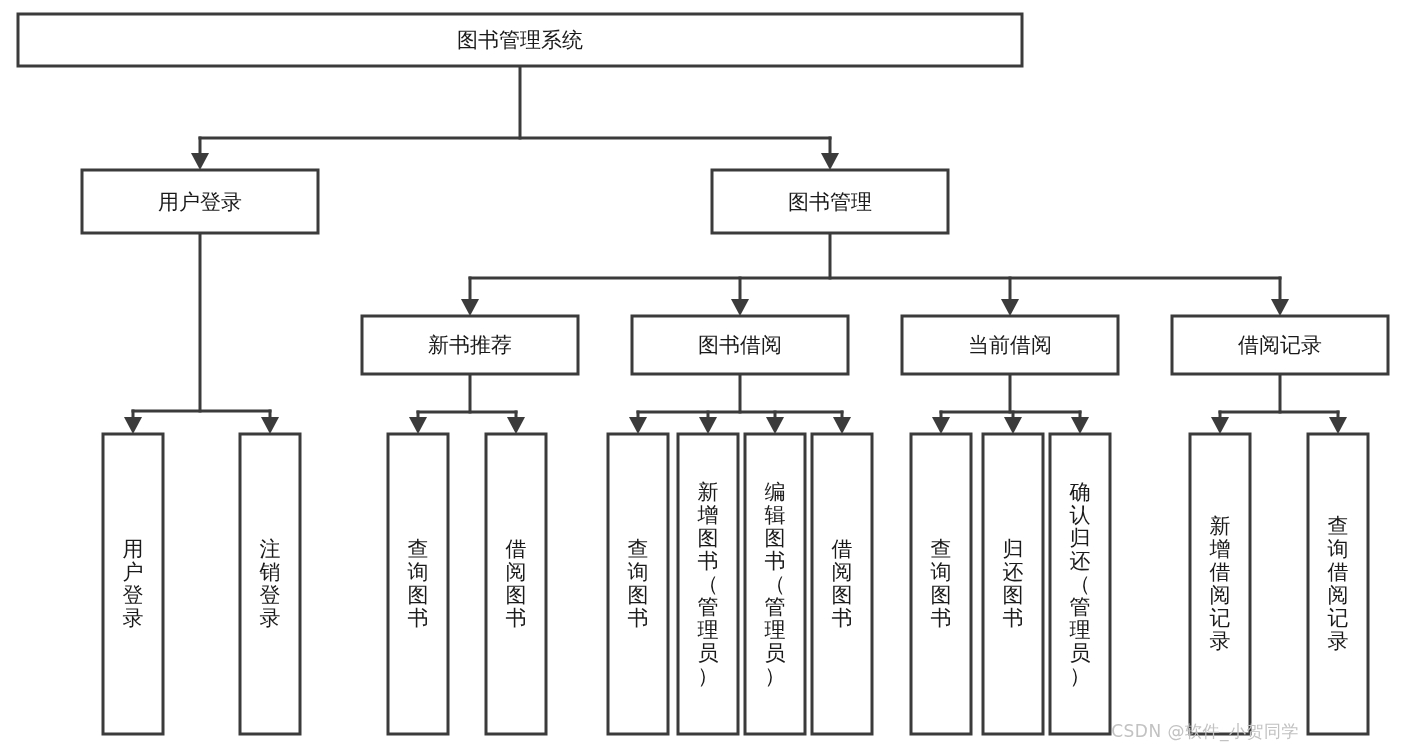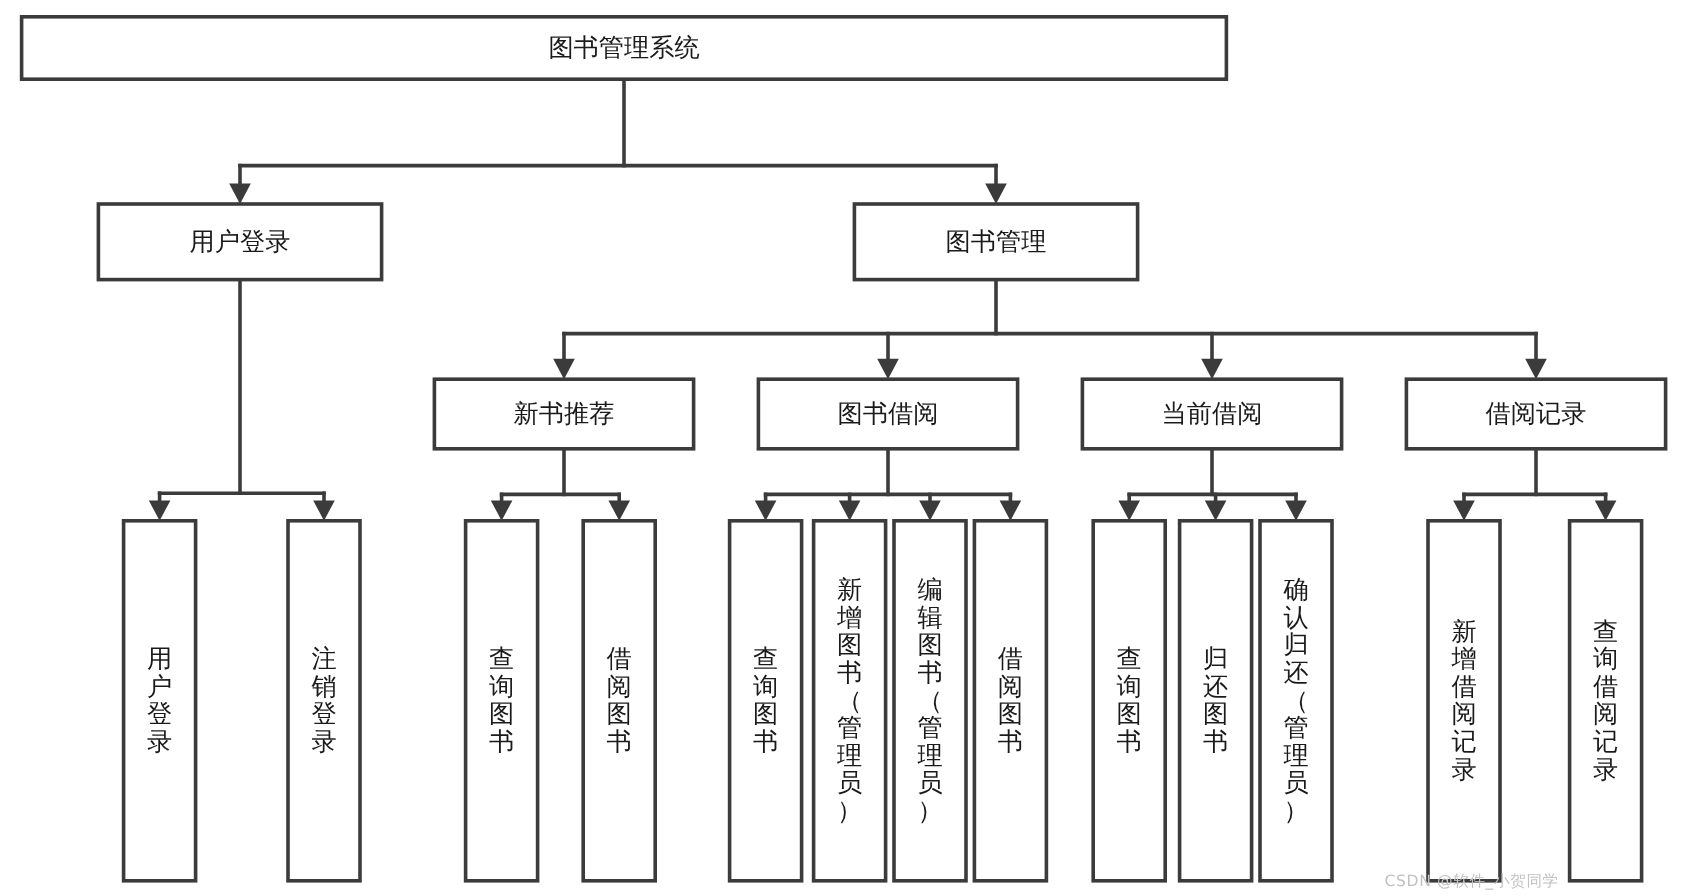--- a/index.html
+++ b/index.html
@@ -52,21 +52,21 @@
   }
   .arrow-head {
     fill: #3b3b3b;
     stroke: none;
   }
   .watermark {
     position: absolute;
     right: 10px;
     bottom: 4px;
     color: #c2c2c2;
-    font-size: 13px;
+    font-size: 17px;
     font-family: "DejaVu Sans", "Liberation Sans", sans-serif;
     letter-spacing: 0.5px;
     white-space: nowrap;
     user-select: none;
   }
 </style>
 </head>
 <body>
 
 <div id="diagram-root">

